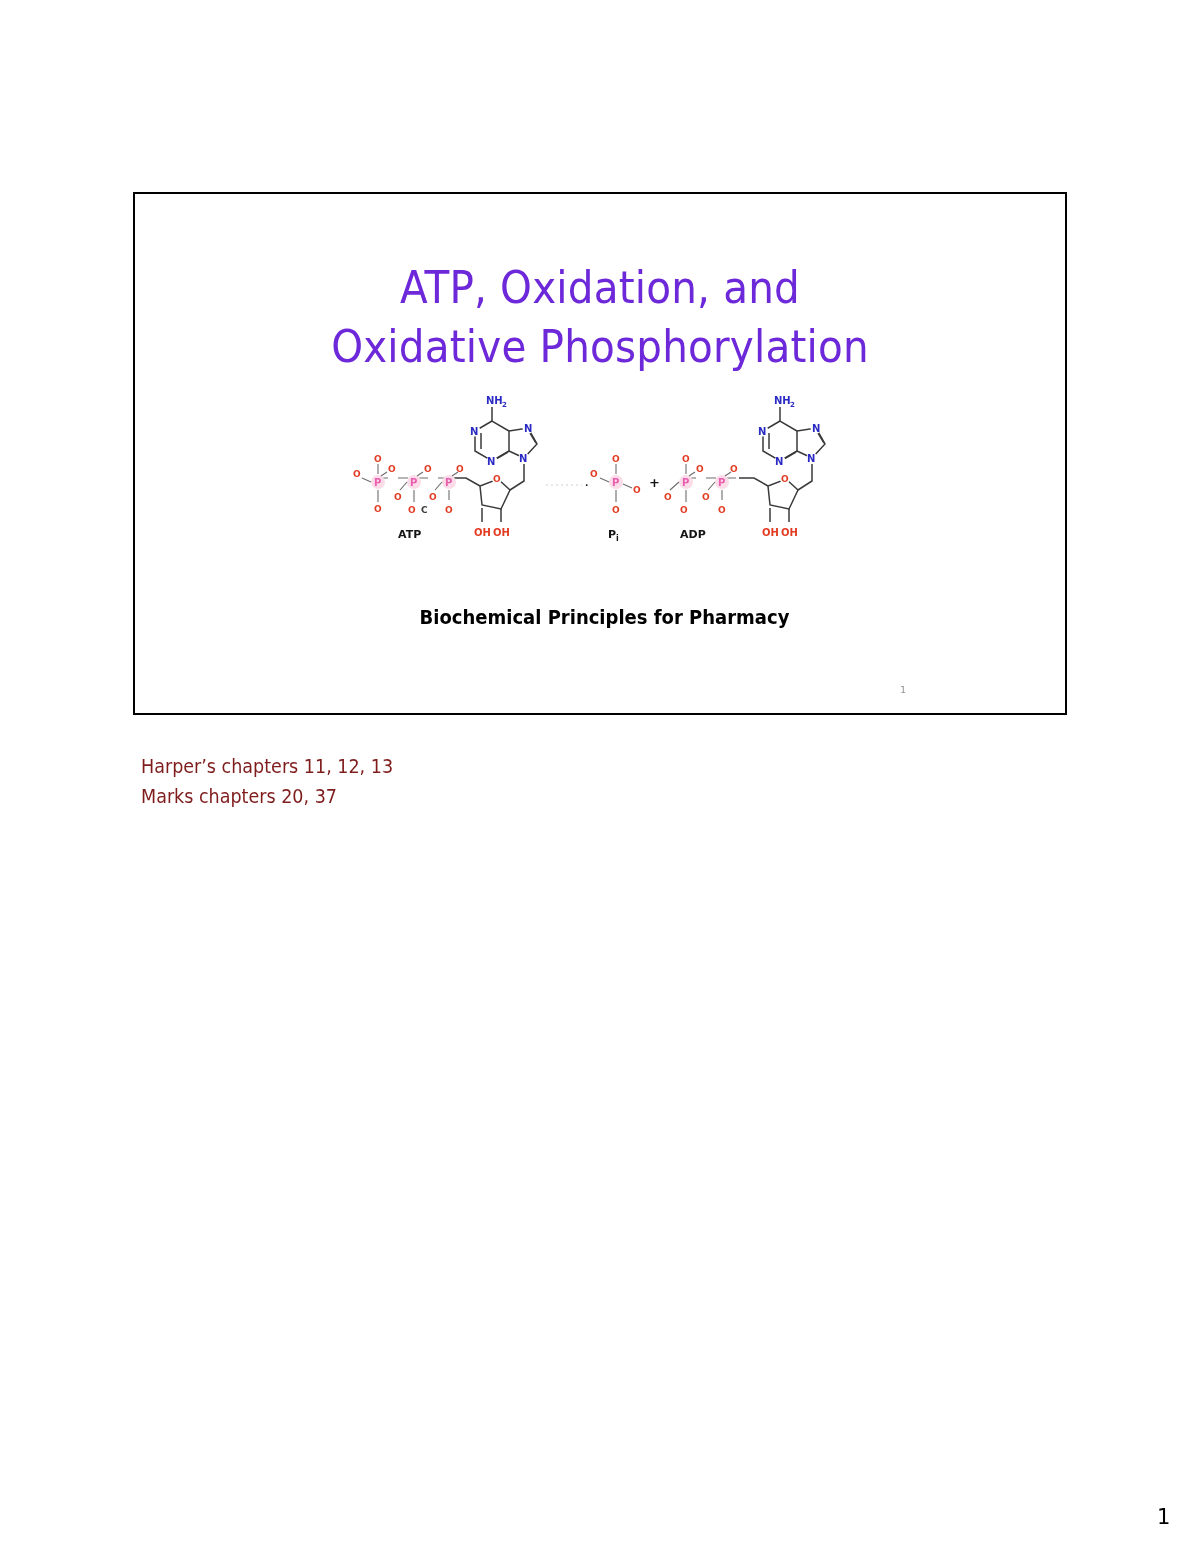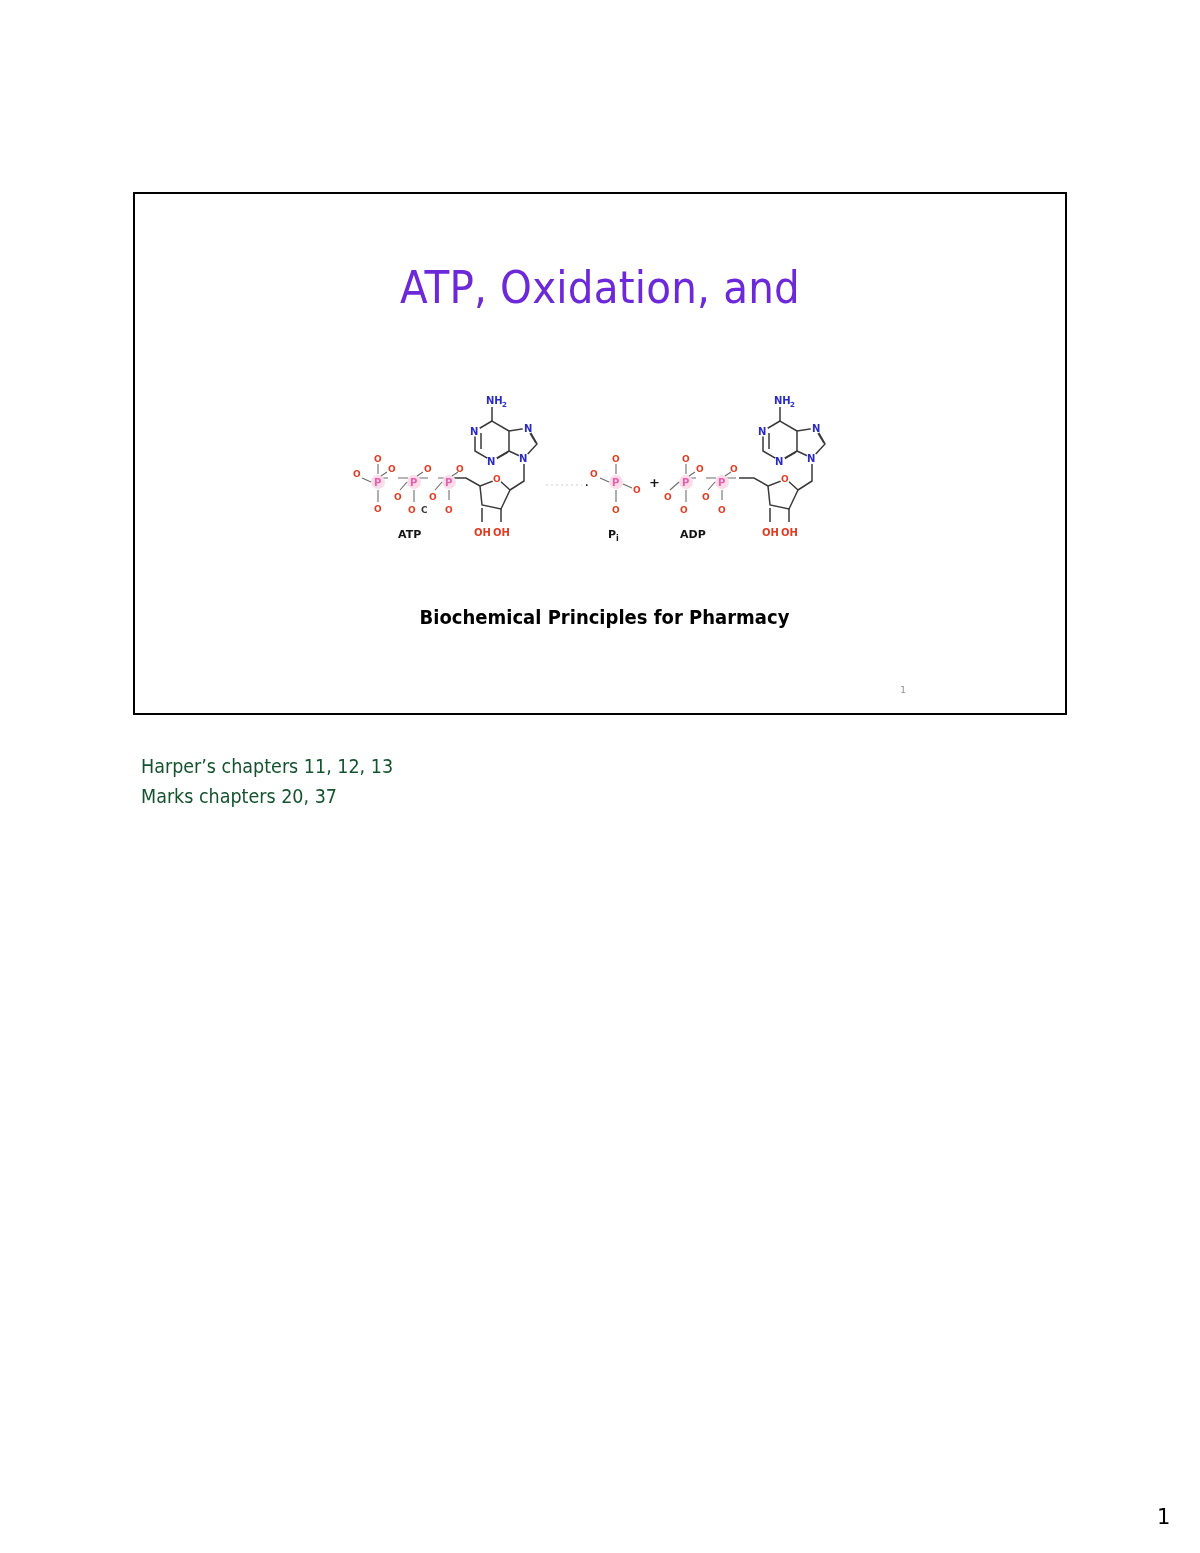--- a/index.html
+++ b/index.html
@@ -93,21 +93,21 @@
   }
 
   
   #notes {
     position: absolute;
     left: 141px;
     top: 752px;
     font-family: "DejaVu Sans Condensed", "Liberation Sans Narrow", "Liberation Sans", sans-serif;
     font-stretch: condensed;
     font-size: 19.5px;
-    color: #14532d;
+    color: #7f1d1d;
     line-height: 1.52;
   }
   #notes .note-line {
     display: block;
     white-space: nowrap;
   }
 
   
   #page-number {
     position: absolute;
@@ -128,20 +128,21 @@
   .bond-thin{ stroke: #6d6d6d; stroke-width: 1.1; fill: none; }
   .halo     { fill: #fbdce8; }
 </style>
 </head>
 <body>
 
 <div id="slide-frame">
 
   <div id="slide-title">
     <span class="title-line">ATP, Oxidation, and</span>
+    <span class="title-line">Oxidative Phosphorylation</span>
   </div>
 
   <div id="reaction-figure">
     <svg viewBox="0 0 510 185" xmlns="http://www.w3.org/2000/svg">
 
       <g>
 
         <g>
 
           <path class="bond" d="M142,35 L125,45 L125,65 L142,75 L159,65 L159,45 Z"></path>

